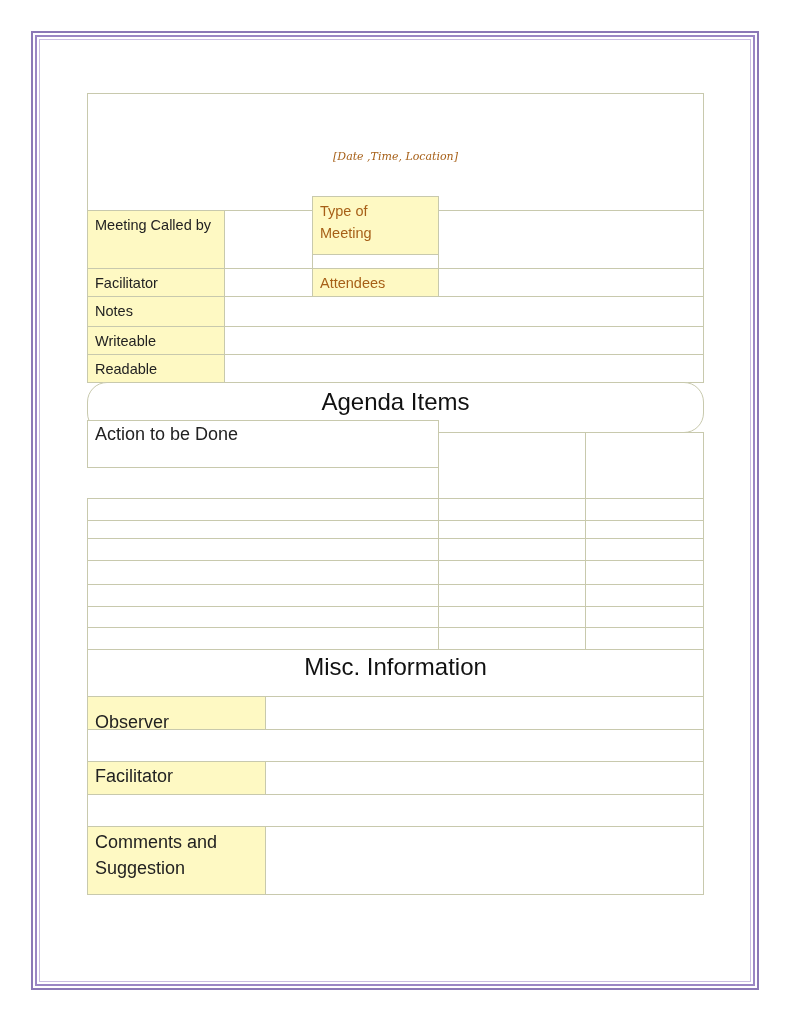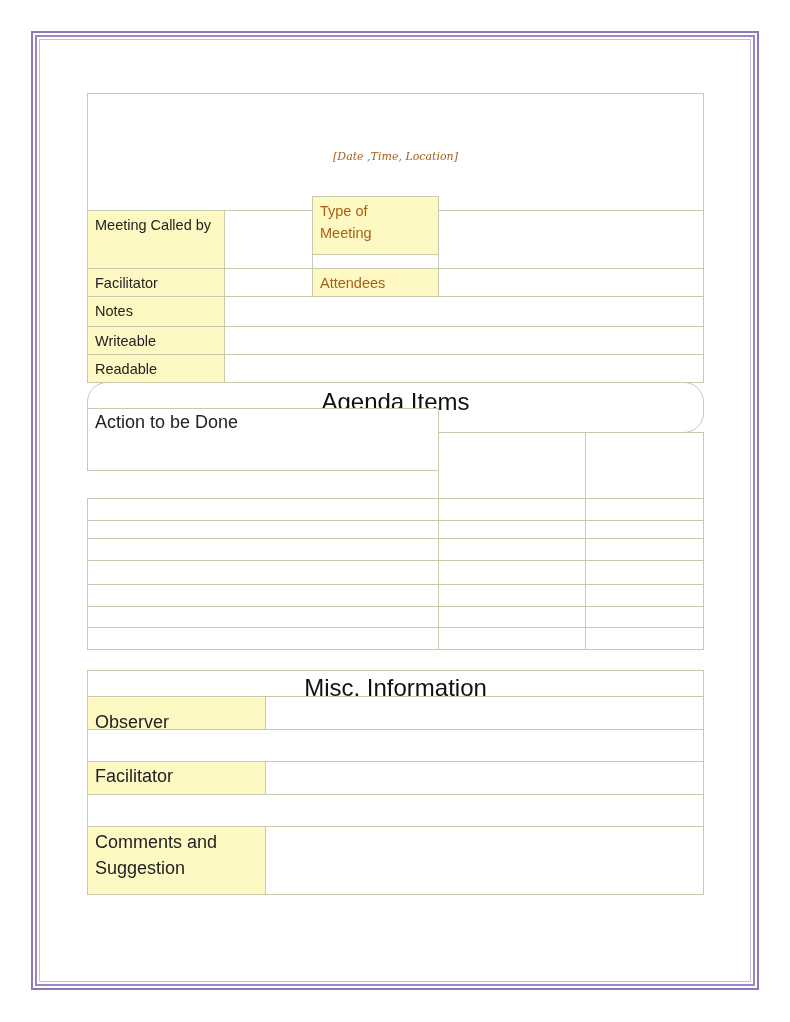--- a/index.html
+++ b/index.html
@@ -63,21 +63,21 @@
 
 <div class="cell lbl" style="left:87px;top:354px;width:138px;height:29px;">
   <div class="txt">Readable</div>
 </div>
 <div class="cell" style="left:224px;top:354px;width:480px;height:29px;"></div>
 
 <div class="cell" style="left:87px;top:382px;width:617px;height:51px;border-radius:20px;">
   <div class="head" style="top:5px;">Agenda Items</div>
 </div>
 
-<div class="cell" style="left:87px;top:408px;width:352px;height:63px;padding-left:32px;">
+<div class="cell" style="left:87px;top:420px;width:352px;height:48px;padding-left:32px;">
   <div class="txt big" style="top:2px;">Action to be Done</div>
 </div>
 <div class="cell" style="left:438px;top:432px;width:148px;height:67px;"></div>
 <div class="cell" style="left:585px;top:432px;width:119px;height:67px;"></div>
 
 <div>
   <div class="cell" style="left:87px;top:498px;width:352px;height:23px;"></div>
   <div class="cell" style="left:438px;top:498px;width:148px;height:23px;"></div>
   <div class="cell" style="left:585px;top:498px;width:119px;height:23px;"></div>
 
@@ -99,21 +99,21 @@
 
   <div class="cell" style="left:87px;top:606px;width:352px;height:22px;"></div>
   <div class="cell" style="left:438px;top:606px;width:148px;height:22px;"></div>
   <div class="cell" style="left:585px;top:606px;width:119px;height:22px;"></div>
 
   <div class="cell" style="left:87px;top:627px;width:352px;height:23px;"></div>
   <div class="cell" style="left:438px;top:627px;width:148px;height:23px;"></div>
   <div class="cell" style="left:585px;top:627px;width:119px;height:23px;"></div>
 </div>
 
-<div class="cell" style="left:87px;top:649px;width:617px;height:48px;margin-top:21px;">
+<div class="cell" style="left:87px;top:649px;width:617px;height:48px;">
   <div class="head" style="top:3px;">Misc. Information</div>
 </div>
 
 <div class="cell lbl" style="left:87px;top:696px;width:179px;height:34px;">
   <div class="txt big" style="top:14px;">Observer</div>
 </div>
 <div class="cell" style="left:265px;top:696px;width:439px;height:34px;"></div>
 <div class="cell" style="left:87px;top:729px;width:617px;height:33px;"></div>
 
 <div class="cell lbl" style="left:87px;top:761px;width:179px;height:34px;">

